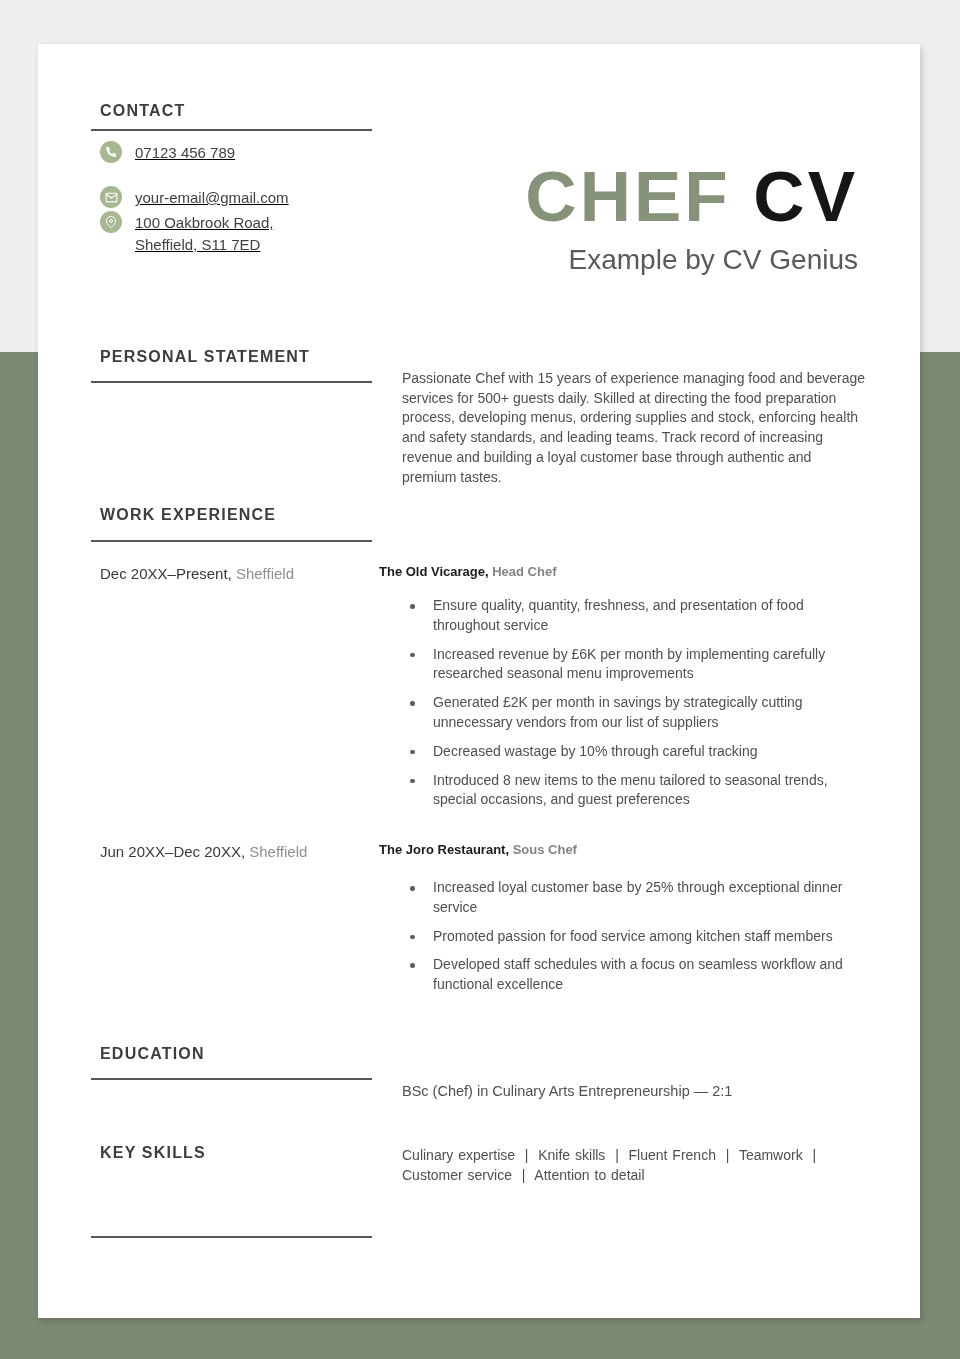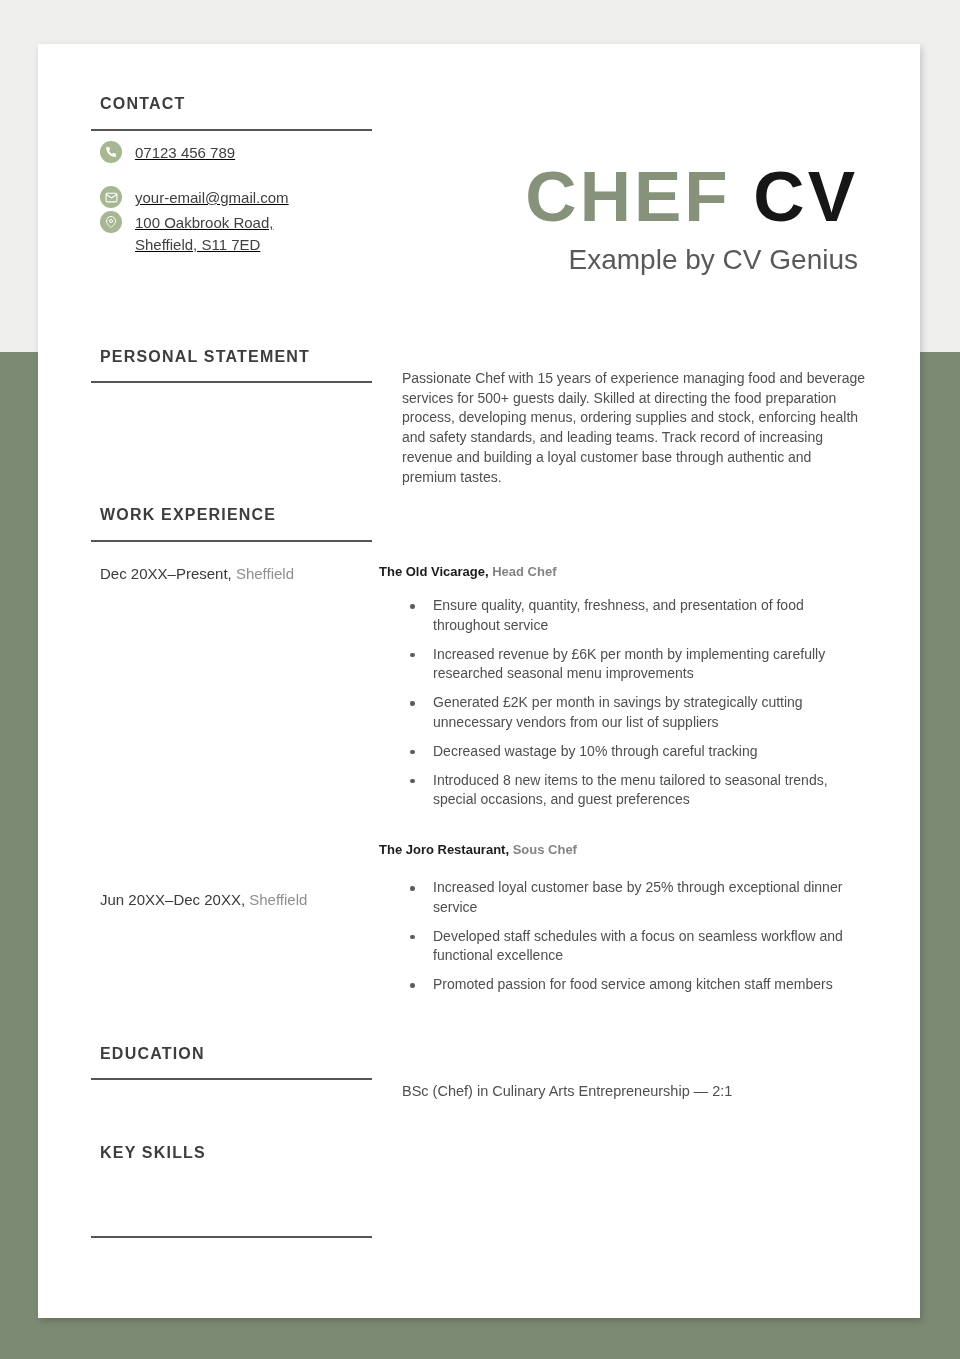--- a/index.html
+++ b/index.html
@@ -91,21 +91,21 @@
   .edu-line1 { font-size: 15px; color: #4b4b4b; line-height: 20px; }
   .edu-school { font-weight: bold; color: #1a1a1a; }
   .skills-text { font-size: 14px; color: #4f4f4f; line-height: 20px; word-spacing: 1px; }
 </style>
 </head>
 <body>
 
 <div class="canvas">
   <div class="page">
 
-    <div class="abs section-heading" style="left:62px; top:51px;text-align:right;">CONTACT</div>
+    <div class="abs section-heading" style="left:62px; top:58px;text-align:right;">CONTACT</div>
     <div class="rule" style="top:85px;"></div>
 
     <div class="contact-row" style="top:97px;">
       <span class="icon-circle">
         <svg width="12" height="12" viewBox="0 0 24 24" fill="#ffffff">
           <path d="M22 16.92v3a2 2 0 0 1-2.18 2 19.79 19.79 0 0 1-8.63-3.07 19.5 19.5 0 0 1-6-6 19.79 19.79 0 0 1-3.07-8.67A2 2 0 0 1 4.11 2h3a2 2 0 0 1 2 1.72 12.84 12.84 0 0 0 .7 2.81 2 2 0 0 1-.45 2.11L8.09 9.91a16 16 0 0 0 6 6l1.27-1.27a2 2 0 0 1 2.11-.45 12.84 12.84 0 0 0 2.81.7A2 2 0 0 1 22 16.92z"></path>
         </svg>
       </span>
       <span class="contact-text">07123 456 789</span>
     </div>
@@ -154,37 +154,38 @@
       <span class="job-role">Head Chef</span>
     </div>
     <ul class="bullets abs" style="left:368px; top:552px; width:462px;">
       <li>Ensure quality, quantity, freshness, and presentation of food throughout service</li>
       <li>Increased revenue by £6K per month by implementing carefully researched seasonal menu improvements</li>
       <li>Generated £2K per month in savings by strategically cutting unnecessary vendors from our list of suppliers</li>
       <li>Decreased wastage by 10% through careful tracking</li>
       <li>Introduced 8 new items to the menu tailored to seasonal trends, special occasions, and guest preferences</li>
     </ul>
 
-    <div class="abs date-line" style="left:62px; top:799px;margin-top:48px;">
+    <div class="abs date-line" style="left:62px; top:799px;">
       <span>Jun 20XX–Dec 20XX,</span>
       <span class="date-location">Sheffield</span>
     </div>
     <div class="abs job-title" style="left:341px; top:798px;">
       <span>The Joro Restaurant,</span>
       <span class="job-role">Sous Chef</span>
     </div>
     <ul class="bullets abs" style="left:368px; top:834px; width:462px;">
       <li>Increased loyal customer base by 25% through exceptional dinner service</li>
+      <li>Promoted passion for food service among kitchen staff members</li>
       <li>Developed staff schedules with a focus on seamless workflow and functional excellence</li>
-      <li>Promoted passion for food service among kitchen staff members</li>
     </ul>
 
     <div class="abs section-heading" style="left:62px; top:1001px;">EDUCATION</div>
     <div class="rule" style="top:1034px;"></div>
     <div class="abs" style="left:364px; top:1036px; width:464px;">
       <div class="body-text" style="font-size:14.5px; margin-top:2px;">BSc (Chef) in Culinary Arts Entrepreneurship — 2:1</div>
     </div>
 
     <div class="abs section-heading" style="left:62px; top:1100px;">KEY SKILLS</div>
+    <div class="abs skills-text" style="left:364px; top:1101px; width:470px;">Culinary expertise &nbsp;|&nbsp; Knife skills &nbsp;|&nbsp; Fluent French &nbsp;|&nbsp; Teamwork &nbsp;|&nbsp; Customer service &nbsp;|&nbsp; Attention to detail</div>
     <div class="rule" style="top:1192px;"></div>
 
   </div>
 </div>
 
 </body></html>

